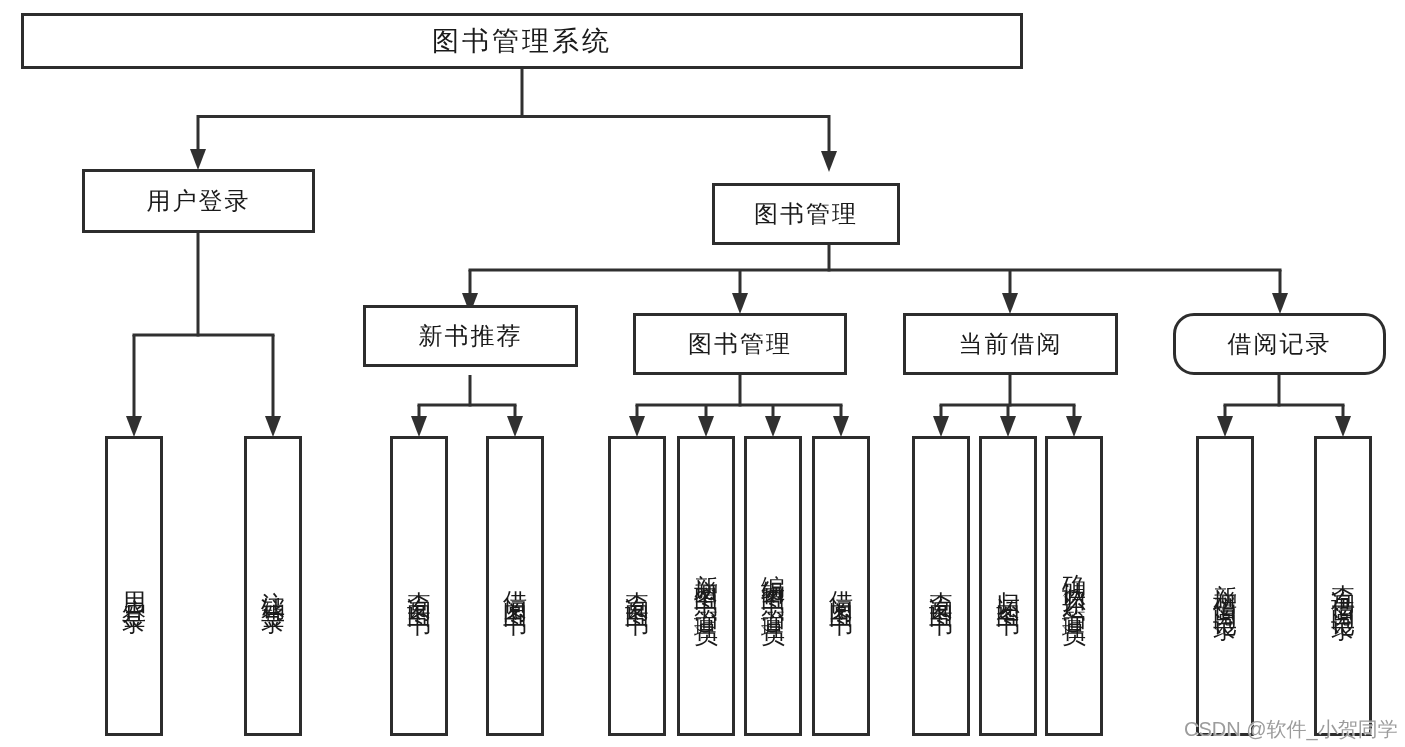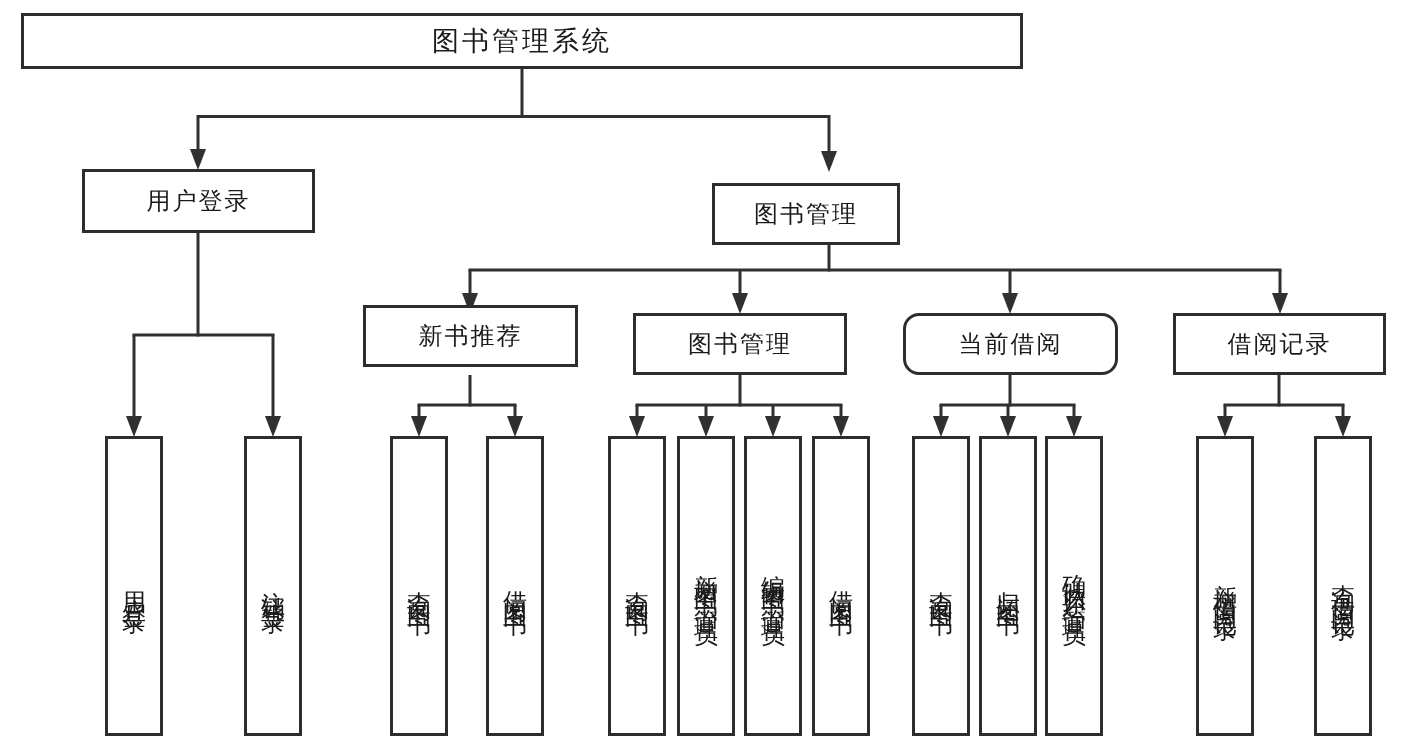--- a/index.html
+++ b/index.html
@@ -144,24 +144,24 @@
   <div class="node h" style="left:712px; top:183px; width:188px; height:62px;">
     <span>图书管理</span>
   </div>
 
   <div class="node h" style="left:363px; top:305px; width:215px; height:62px;">
     <span>新书推荐</span>
   </div>
   <div class="node h" style="left:633px; top:313px; width:214px; height:62px;">
     <span>图书管理</span>
   </div>
-  <div class="node h" style="left:903px; top:313px; width:215px; height:62px;border-radius:16px;">
+  <div class="node h" style="left:903px; top:313px; width:215px; height:62px;">
     <span>当前借阅</span>
   </div>
-  <div class="node h" style="left:1173px; top:313px; width:213px; height:62px;">
+  <div class="node h" style="left:1173px; top:313px; width:213px; height:62px;border-radius:21px;">
     <span>借阅记录</span>
   </div>
 
   <div class="node v" style="left:105px;">
     <span>用户登录</span>
   </div>
   <div class="node v" style="left:244px;">
     <span>注销登录</span>
   </div>
 
@@ -195,14 +195,15 @@
     <span>确认归还（管理员）</span>
   </div>
 
   <div class="node v" style="left:1196px;">
     <span>新增借阅记录</span>
   </div>
   <div class="node v" style="left:1314px;">
     <span>查询借阅记录</span>
   </div>
 
+  <div id="watermark">CSDN @软件_小贺同学</div>
 
 </div>
 
 </body></html>

